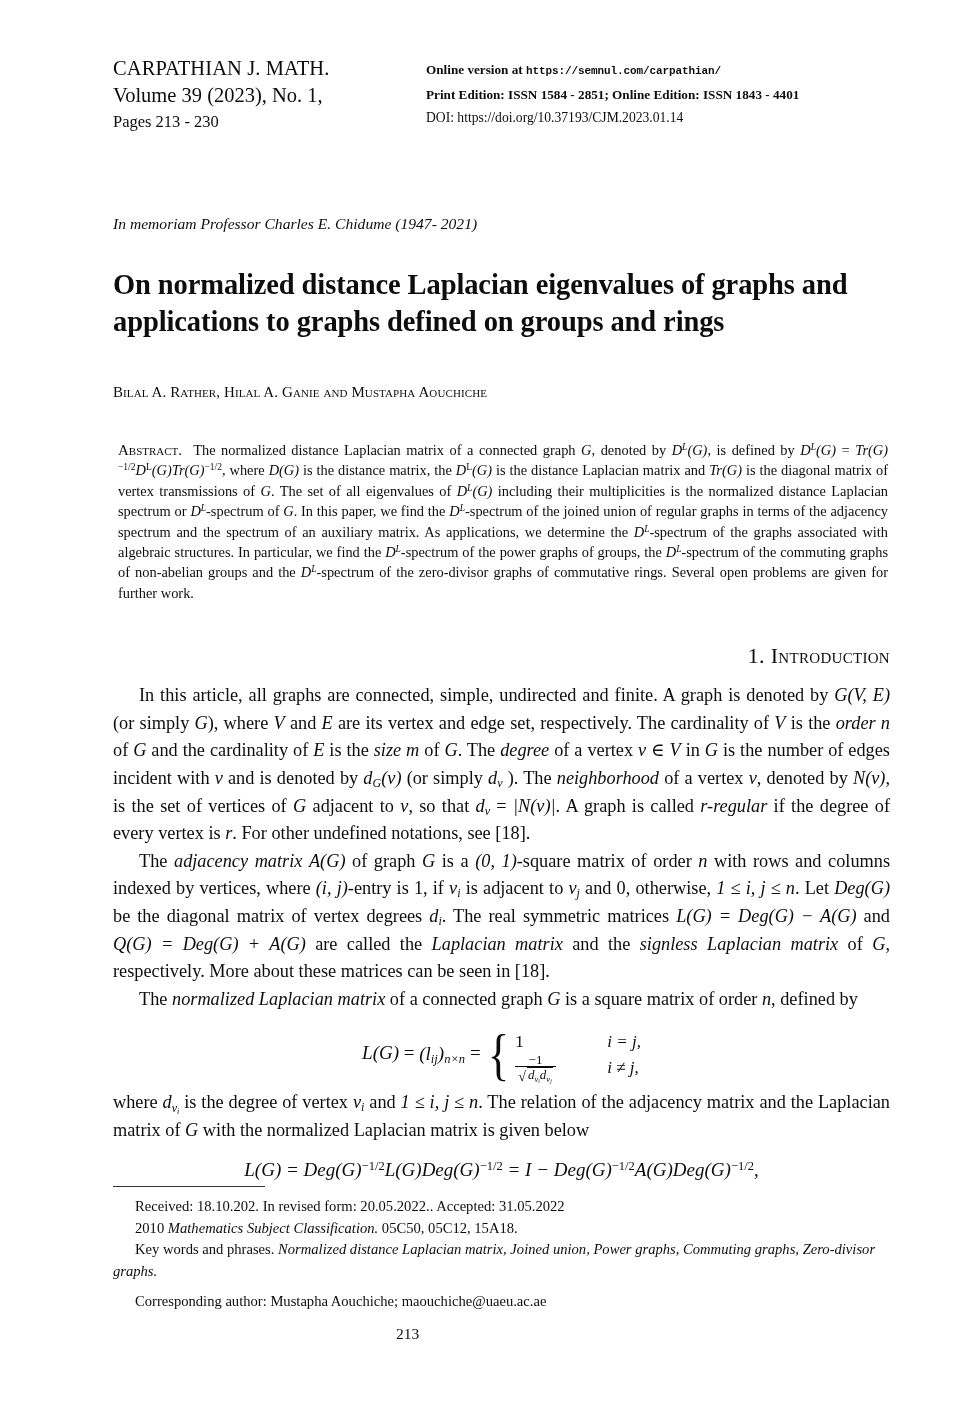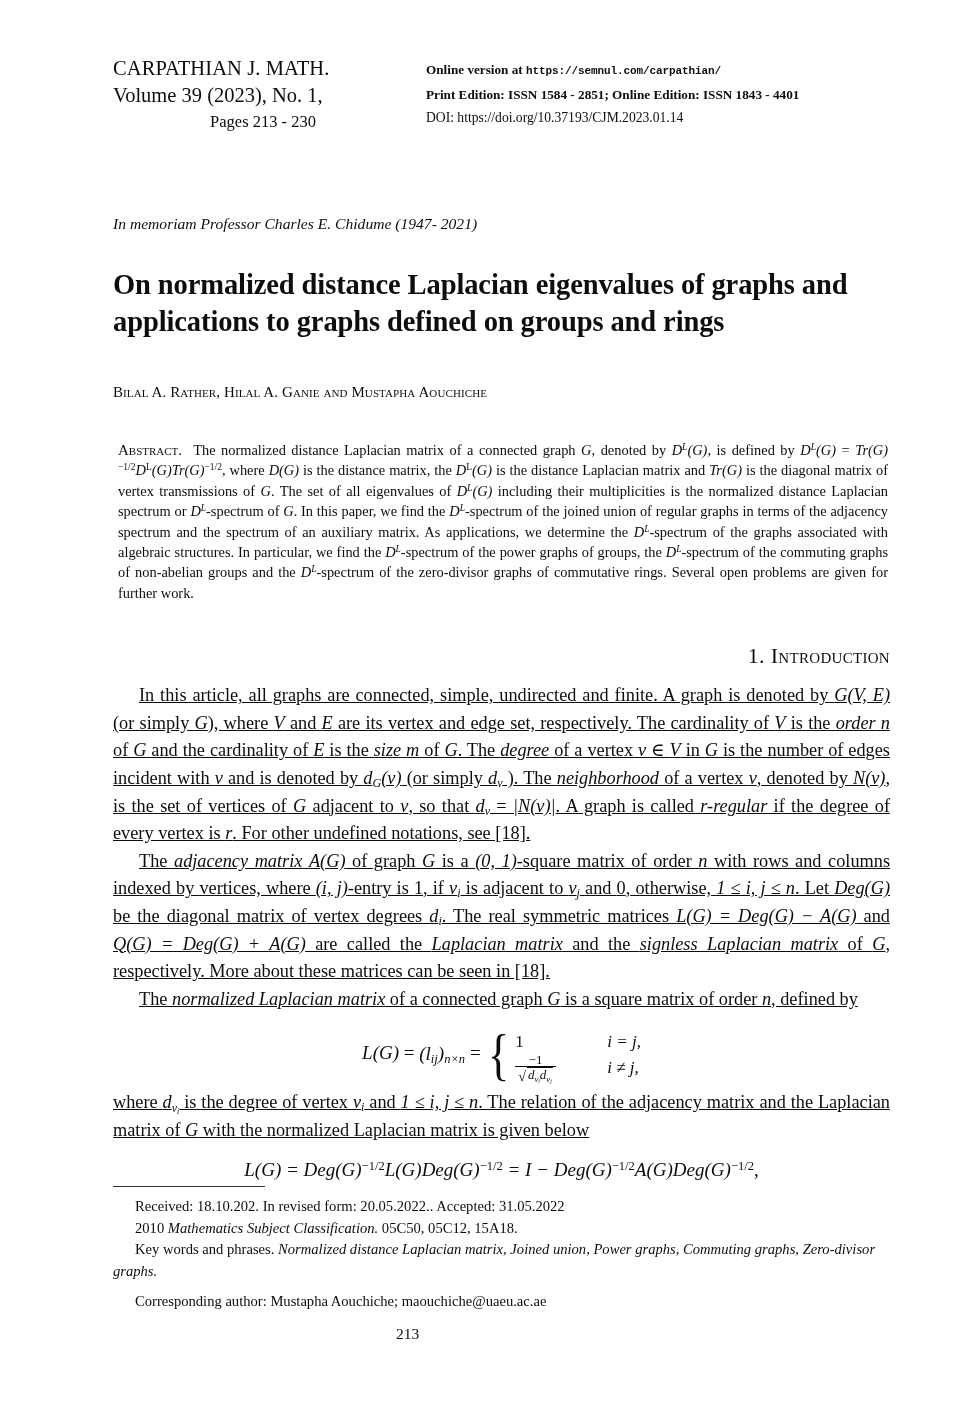--- a/index.html
+++ b/index.html
@@ -50,21 +50,20 @@
   .journal-volume {
     font-size: 20.5px;
     line-height: 27px;
     white-space: nowrap;
   }
   .journal-volume b { font-weight: normal; }
   .journal-pages {
     font-size: 16.5px;
     line-height: 25px;
     white-space: nowrap;
-    text-align: center;
   }
   .masthead-right {
     position: absolute;
     left: 313px;
     top: 58px;
     width: 470px;
   }
   .mast-line {
     font-size: 13.2px;
     line-height: 23px;
@@ -136,21 +135,20 @@
   .section-head .sc { font-variant: small-caps; }
 
   
   .body-text {
     margin-top: 13px;
     width: 777px;
     font-size: 18.3px;
     line-height: 27.6px;
     text-align: justify;
     text-justify: inter-word;
-    text-decoration: underline;
   }
   .body-text p {
     margin: 0;
     text-indent: 26px;
   }
   .body-text p.noindent { text-indent: 0; }
 
   
   .mi { font-family: "Liberation Serif", serif; font-style: italic; }
   .mn { font-style: normal; }

